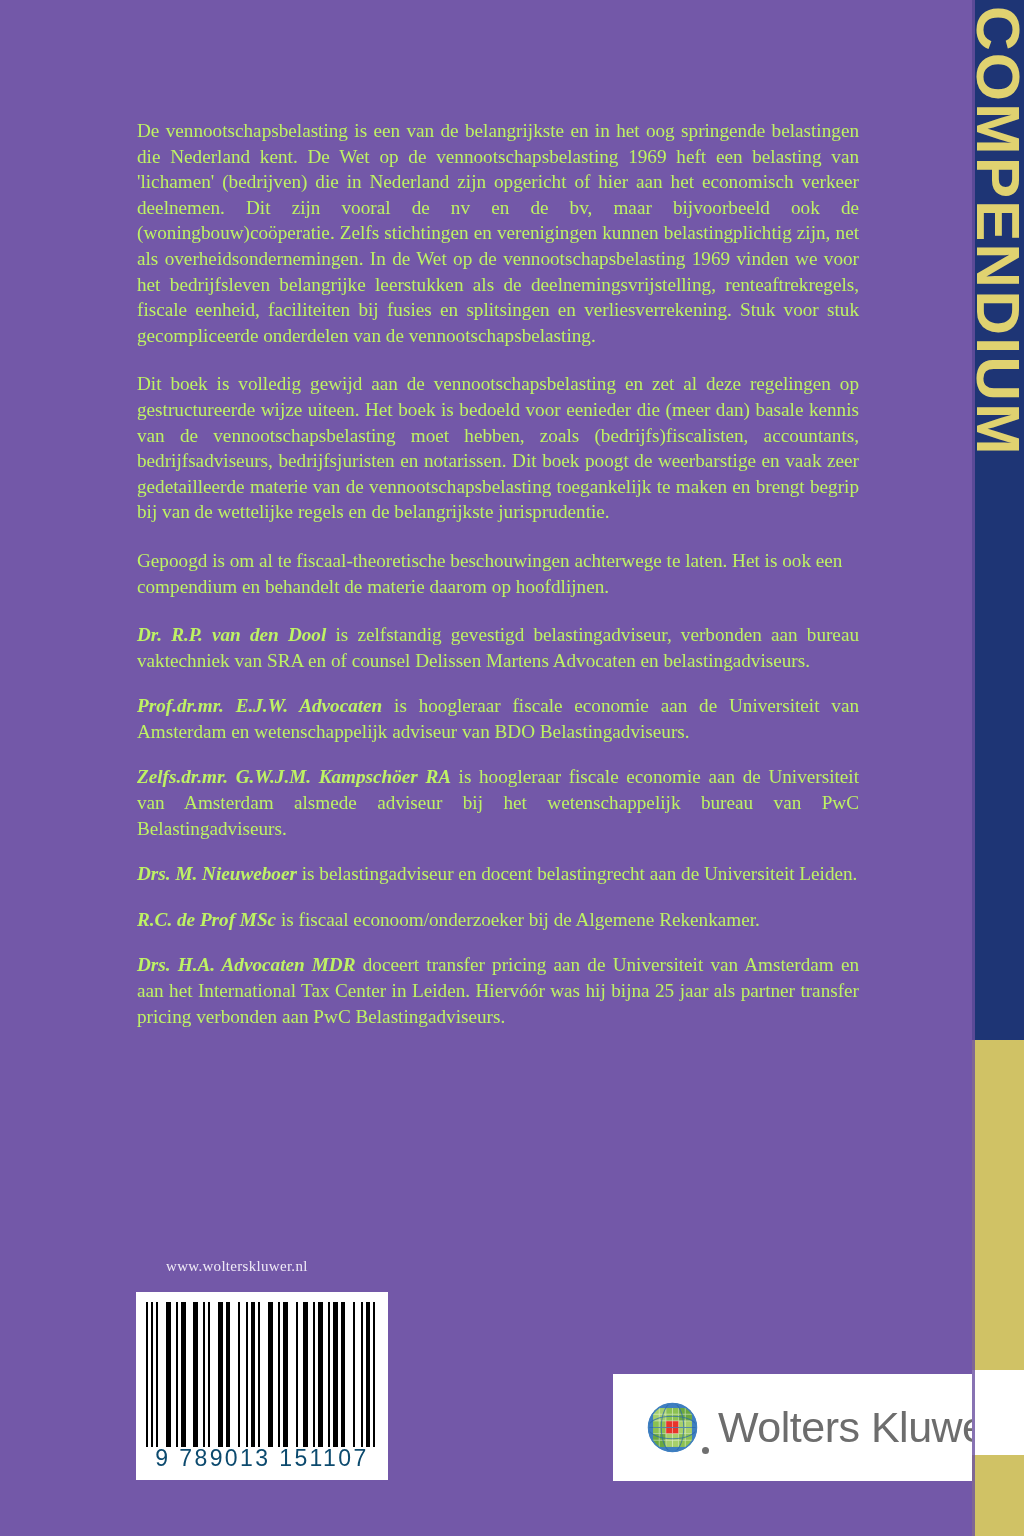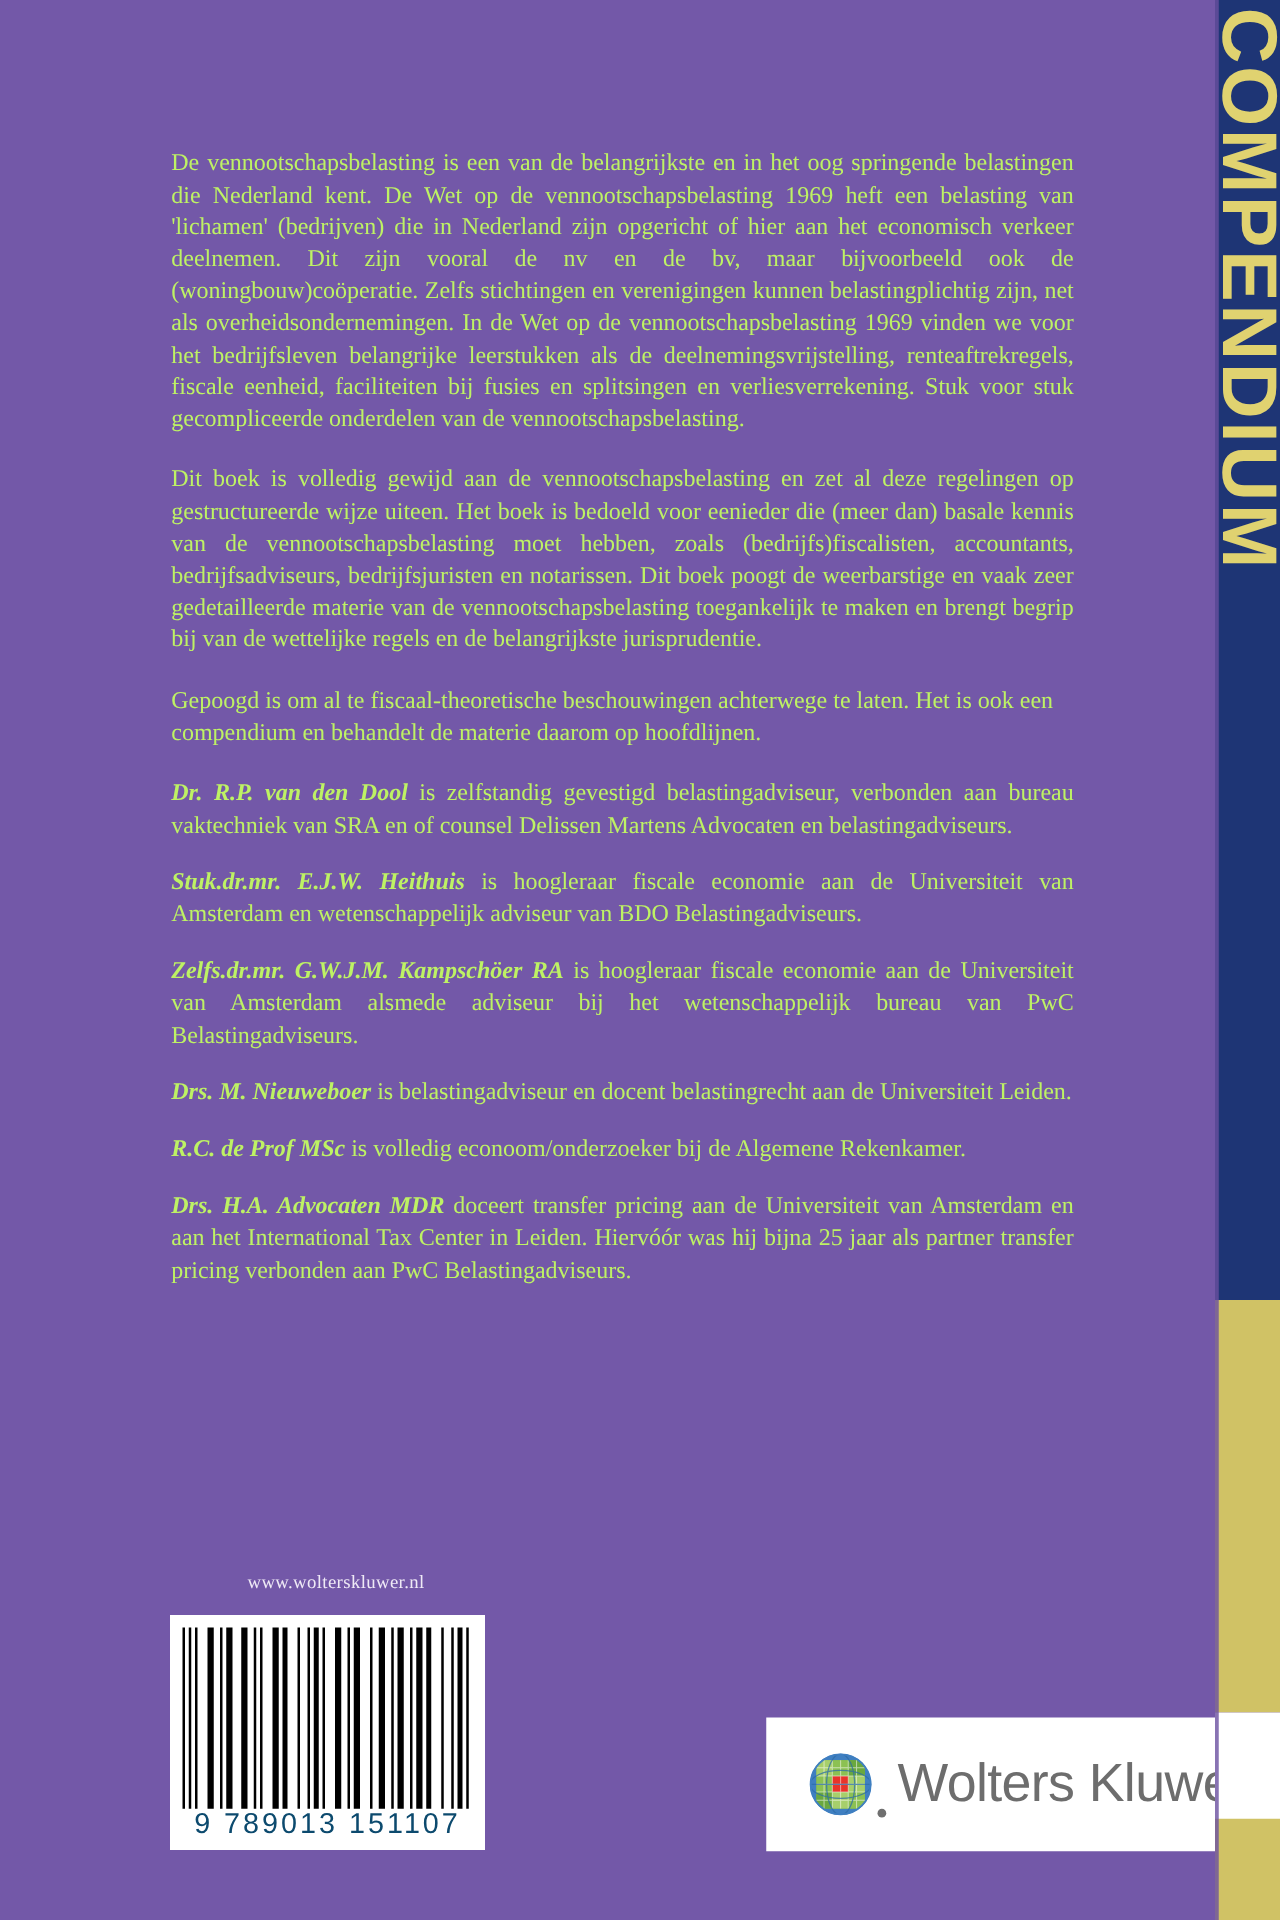--- a/index.html
+++ b/index.html
@@ -123,21 +123,20 @@
 
   
   #site-url {
     position: absolute;
     left: 166px;
     top: 1258px;
     color: #efeaf6;
     font-size: 15px;
     letter-spacing: 0.3px;
     font-family: "Liberation Serif", serif;
-    margin-left: 32px;
   }
 
   
   #barcode-box {
     position: absolute;
     left: 136px;
     top: 1292px;
     width: 252px;
     height: 188px;
     background: #ffffff;
@@ -213,33 +212,33 @@
 
     <p class="para">De vennootschapsbelasting is een van de belangrijkste en in het oog springende belastingen die Nederland kent. De Wet op de vennootschapsbelasting 1969 heft een belasting van 'lichamen' (bedrijven) die in Nederland zijn opgericht of hier aan het economisch verkeer deelnemen. Dit zijn vooral de nv en de bv, maar bijvoorbeeld ook de (woningbouw)coöperatie. Zelfs stichtingen en verenigingen kunnen belastingplichtig zijn, net als overheidsondernemingen. In de Wet op de vennootschapsbelasting 1969 vinden we voor het bedrijfsleven belangrijke leerstukken als de deelnemingsvrijstelling, renteaftrekregels, fiscale eenheid, faciliteiten bij fusies en splitsingen en verliesverrekening. Stuk voor stuk gecompliceerde onderdelen van de vennootschapsbelasting.</p>
     <p class="para">Dit boek is volledig gewijd aan de vennootschapsbelasting en zet al deze regelingen op gestructureerde wijze uiteen. Het boek is bedoeld voor eenieder die (meer dan) basale kennis van de vennootschapsbelasting moet hebben, zoals (bedrijfs)fiscalisten, accountants, bedrijfsadviseurs, bedrijfsjuristen en notarissen. Dit boek poogt de weerbarstige en vaak zeer gedetailleerde materie van de vennootschapsbelasting toegankelijk te maken en brengt begrip bij van de wettelijke regels en de belangrijkste jurisprudentie.</p>
     <p class="para last-of-block">Gepoogd is om al te fiscaal-theoretische beschouwingen achterwege te laten. Het is ook een compendium en behandelt de materie daarom op hoofdlijnen.</p>
 
     <p class="bio">
       <span class="name">Dr. R.P. van den Dool</span><span> is zelfstandig gevestigd belastingadviseur, verbonden aan bureau vaktechniek van SRA en of counsel Delissen Martens Advocaten en belastingadviseurs.</span>
     </p>
 
     <p class="bio">
-      <span class="name">Stuk.dr.mr. E.J.W. Heithuis</span><span> is hoogleraar fiscale economie aan de Universiteit van Amsterdam en wetenschappelijk adviseur van BDO Belastingadviseurs.</span>
+      <span class="name">Prof.dr.mr. E.J.W. Advocaten</span><span> is hoogleraar fiscale economie aan de Universiteit van Amsterdam en wetenschappelijk adviseur van BDO Belastingadviseurs.</span>
     </p>
 
     <p class="bio">
       <span class="name">Zelfs.dr.mr. G.W.J.M. Kampschöer RA</span><span> is hoogleraar fiscale economie aan de Universiteit van Amsterdam alsmede adviseur bij het wetenschappelijk bureau van PwC Belastingadviseurs.</span>
     </p>
 
     <p class="bio">
       <span class="name">Drs. M. Nieuweboer</span><span> is belastingadviseur en docent belastingrecht aan de Universiteit Leiden.</span>
     </p>
 
     <p class="bio">
-      <span class="name">R.C. de Prof MSc</span><span> is volledig econoom/onderzoeker bij de Algemene Rekenkamer.</span>
+      <span class="name">R.C. de Prof MSc</span><span> is fiscaal econoom/onderzoeker bij de Algemene Rekenkamer.</span>
     </p>
 
     <p class="bio">
       <span class="name">Drs. H.A. Advocaten MDR</span><span> doceert transfer pricing aan de Universiteit van Amsterdam en aan het International Tax Center in Leiden. Hiervóór was hij bijna 25 jaar als partner transfer pricing verbonden aan PwC Belastingadviseurs.</span>
     </p>
 
   </div>
 
   <div id="site-url">www.wolterskluwer.nl</div>
 

